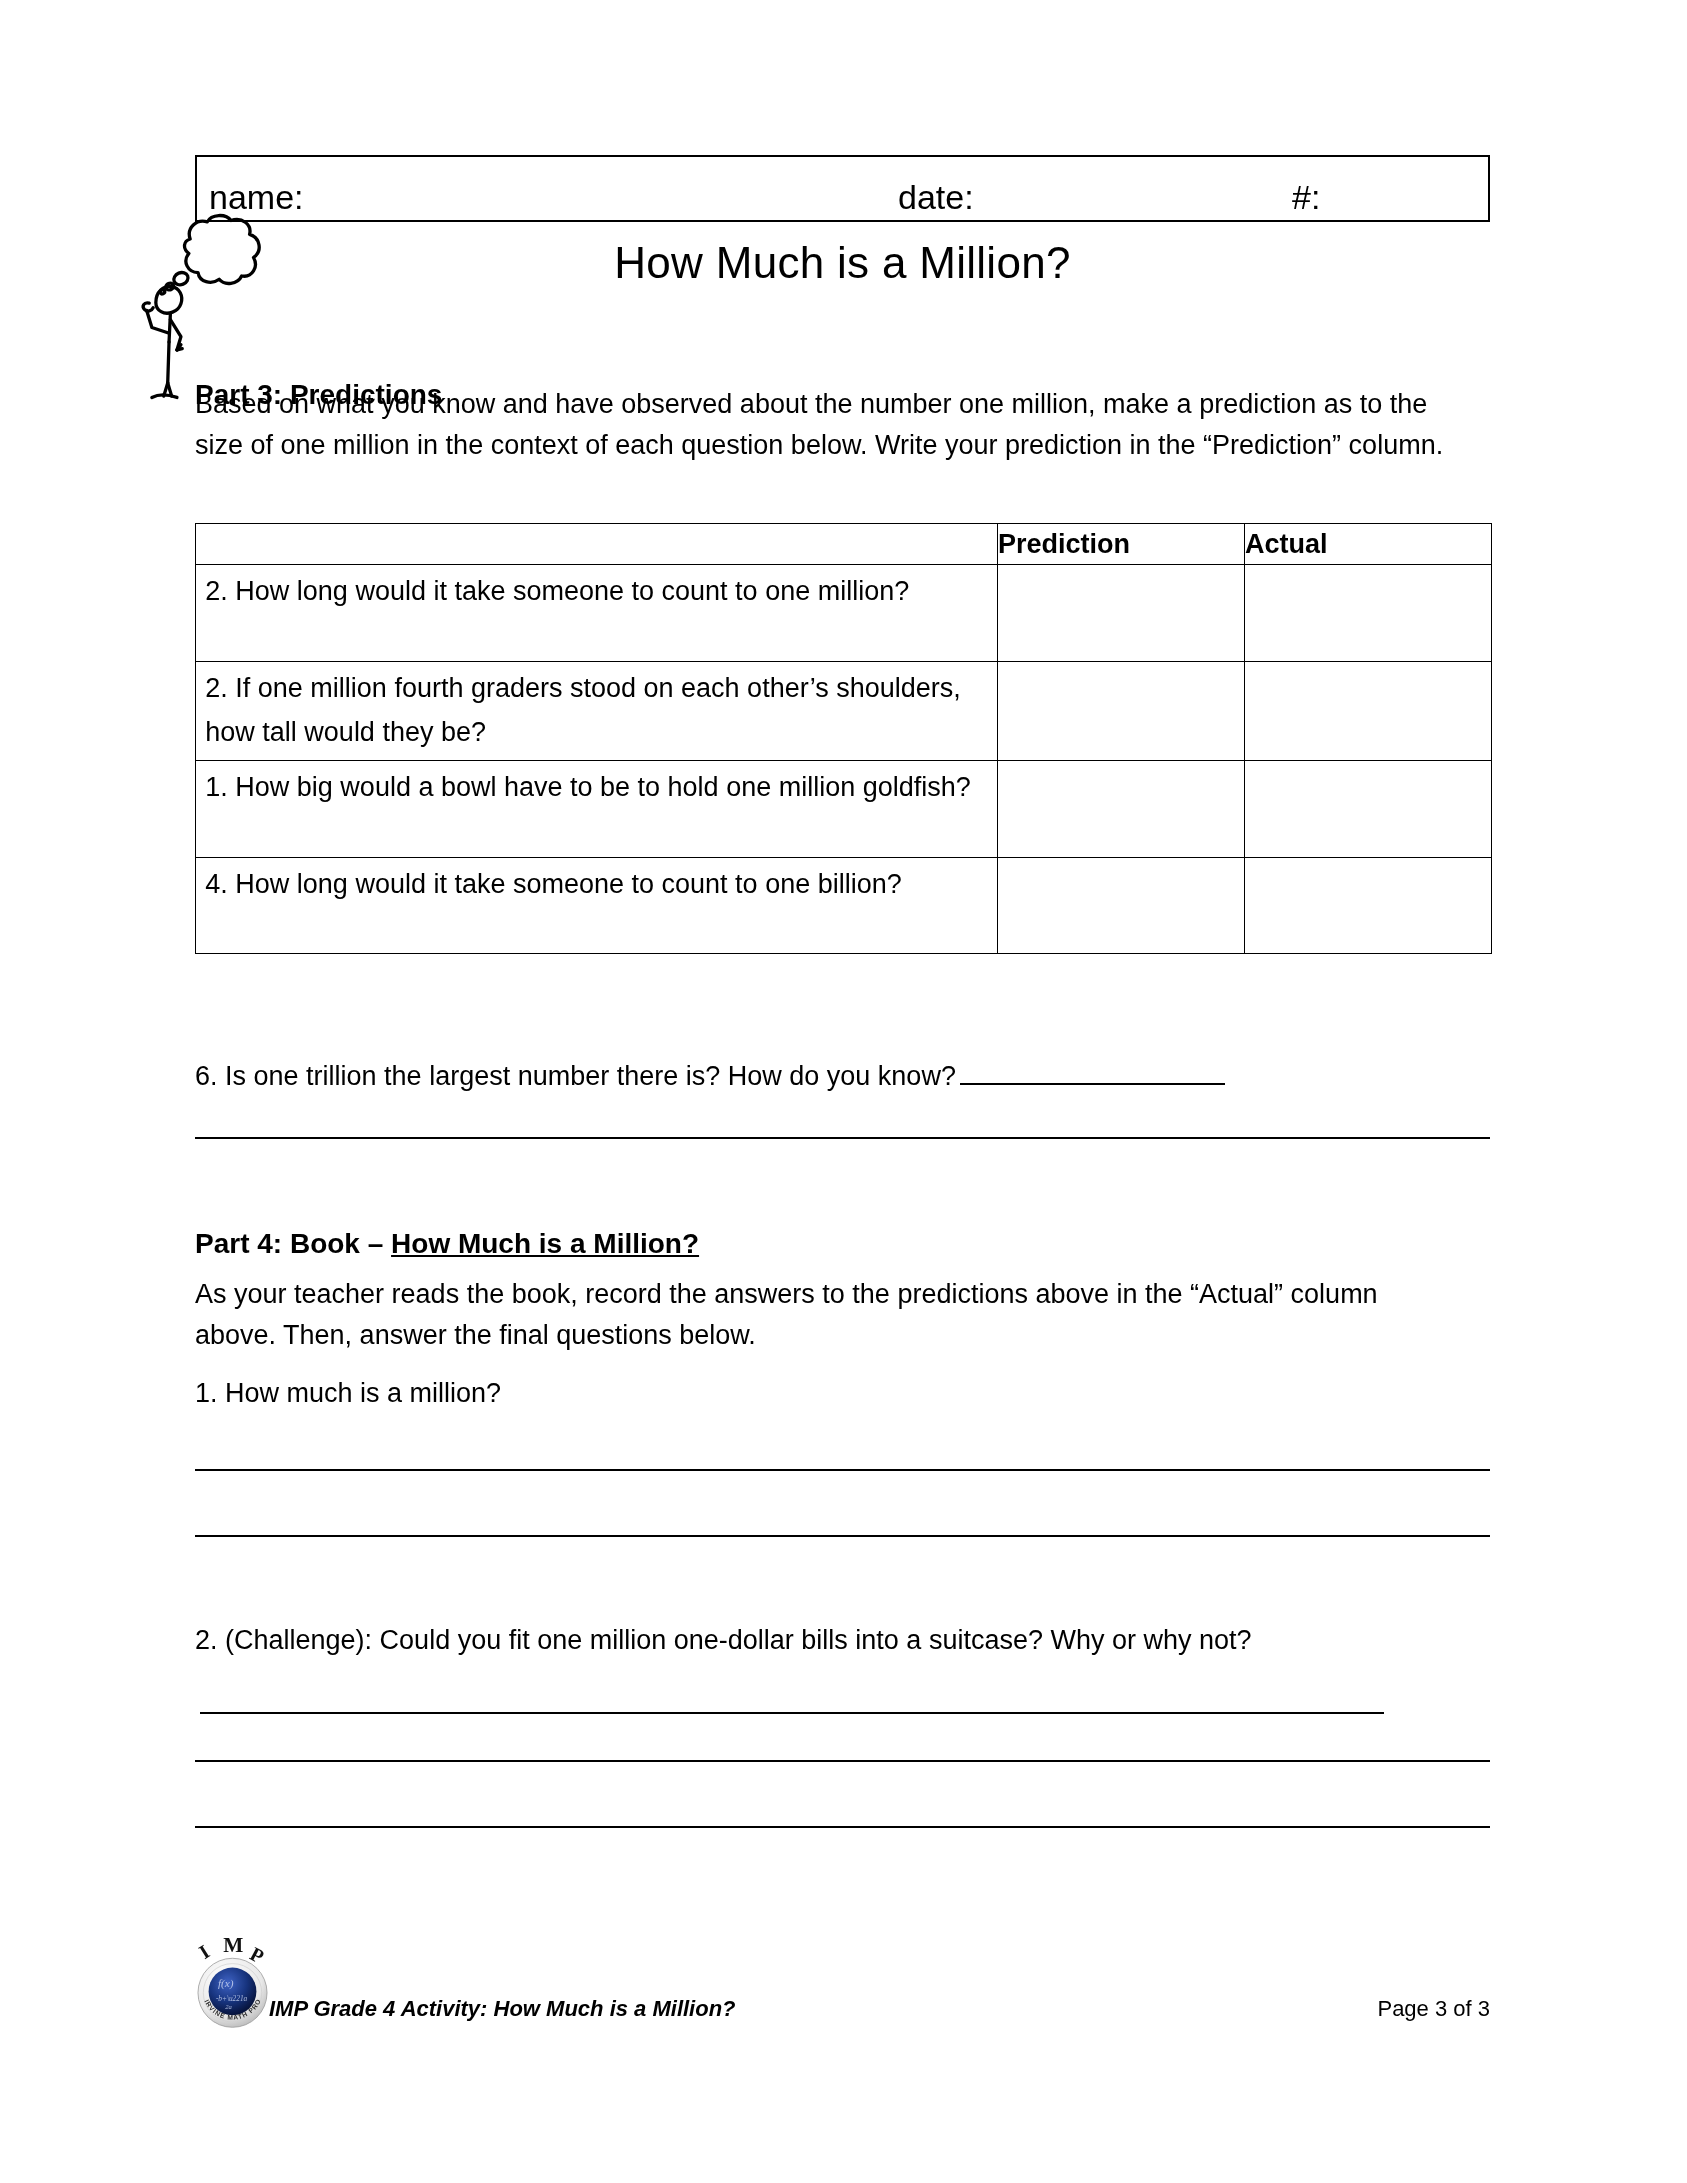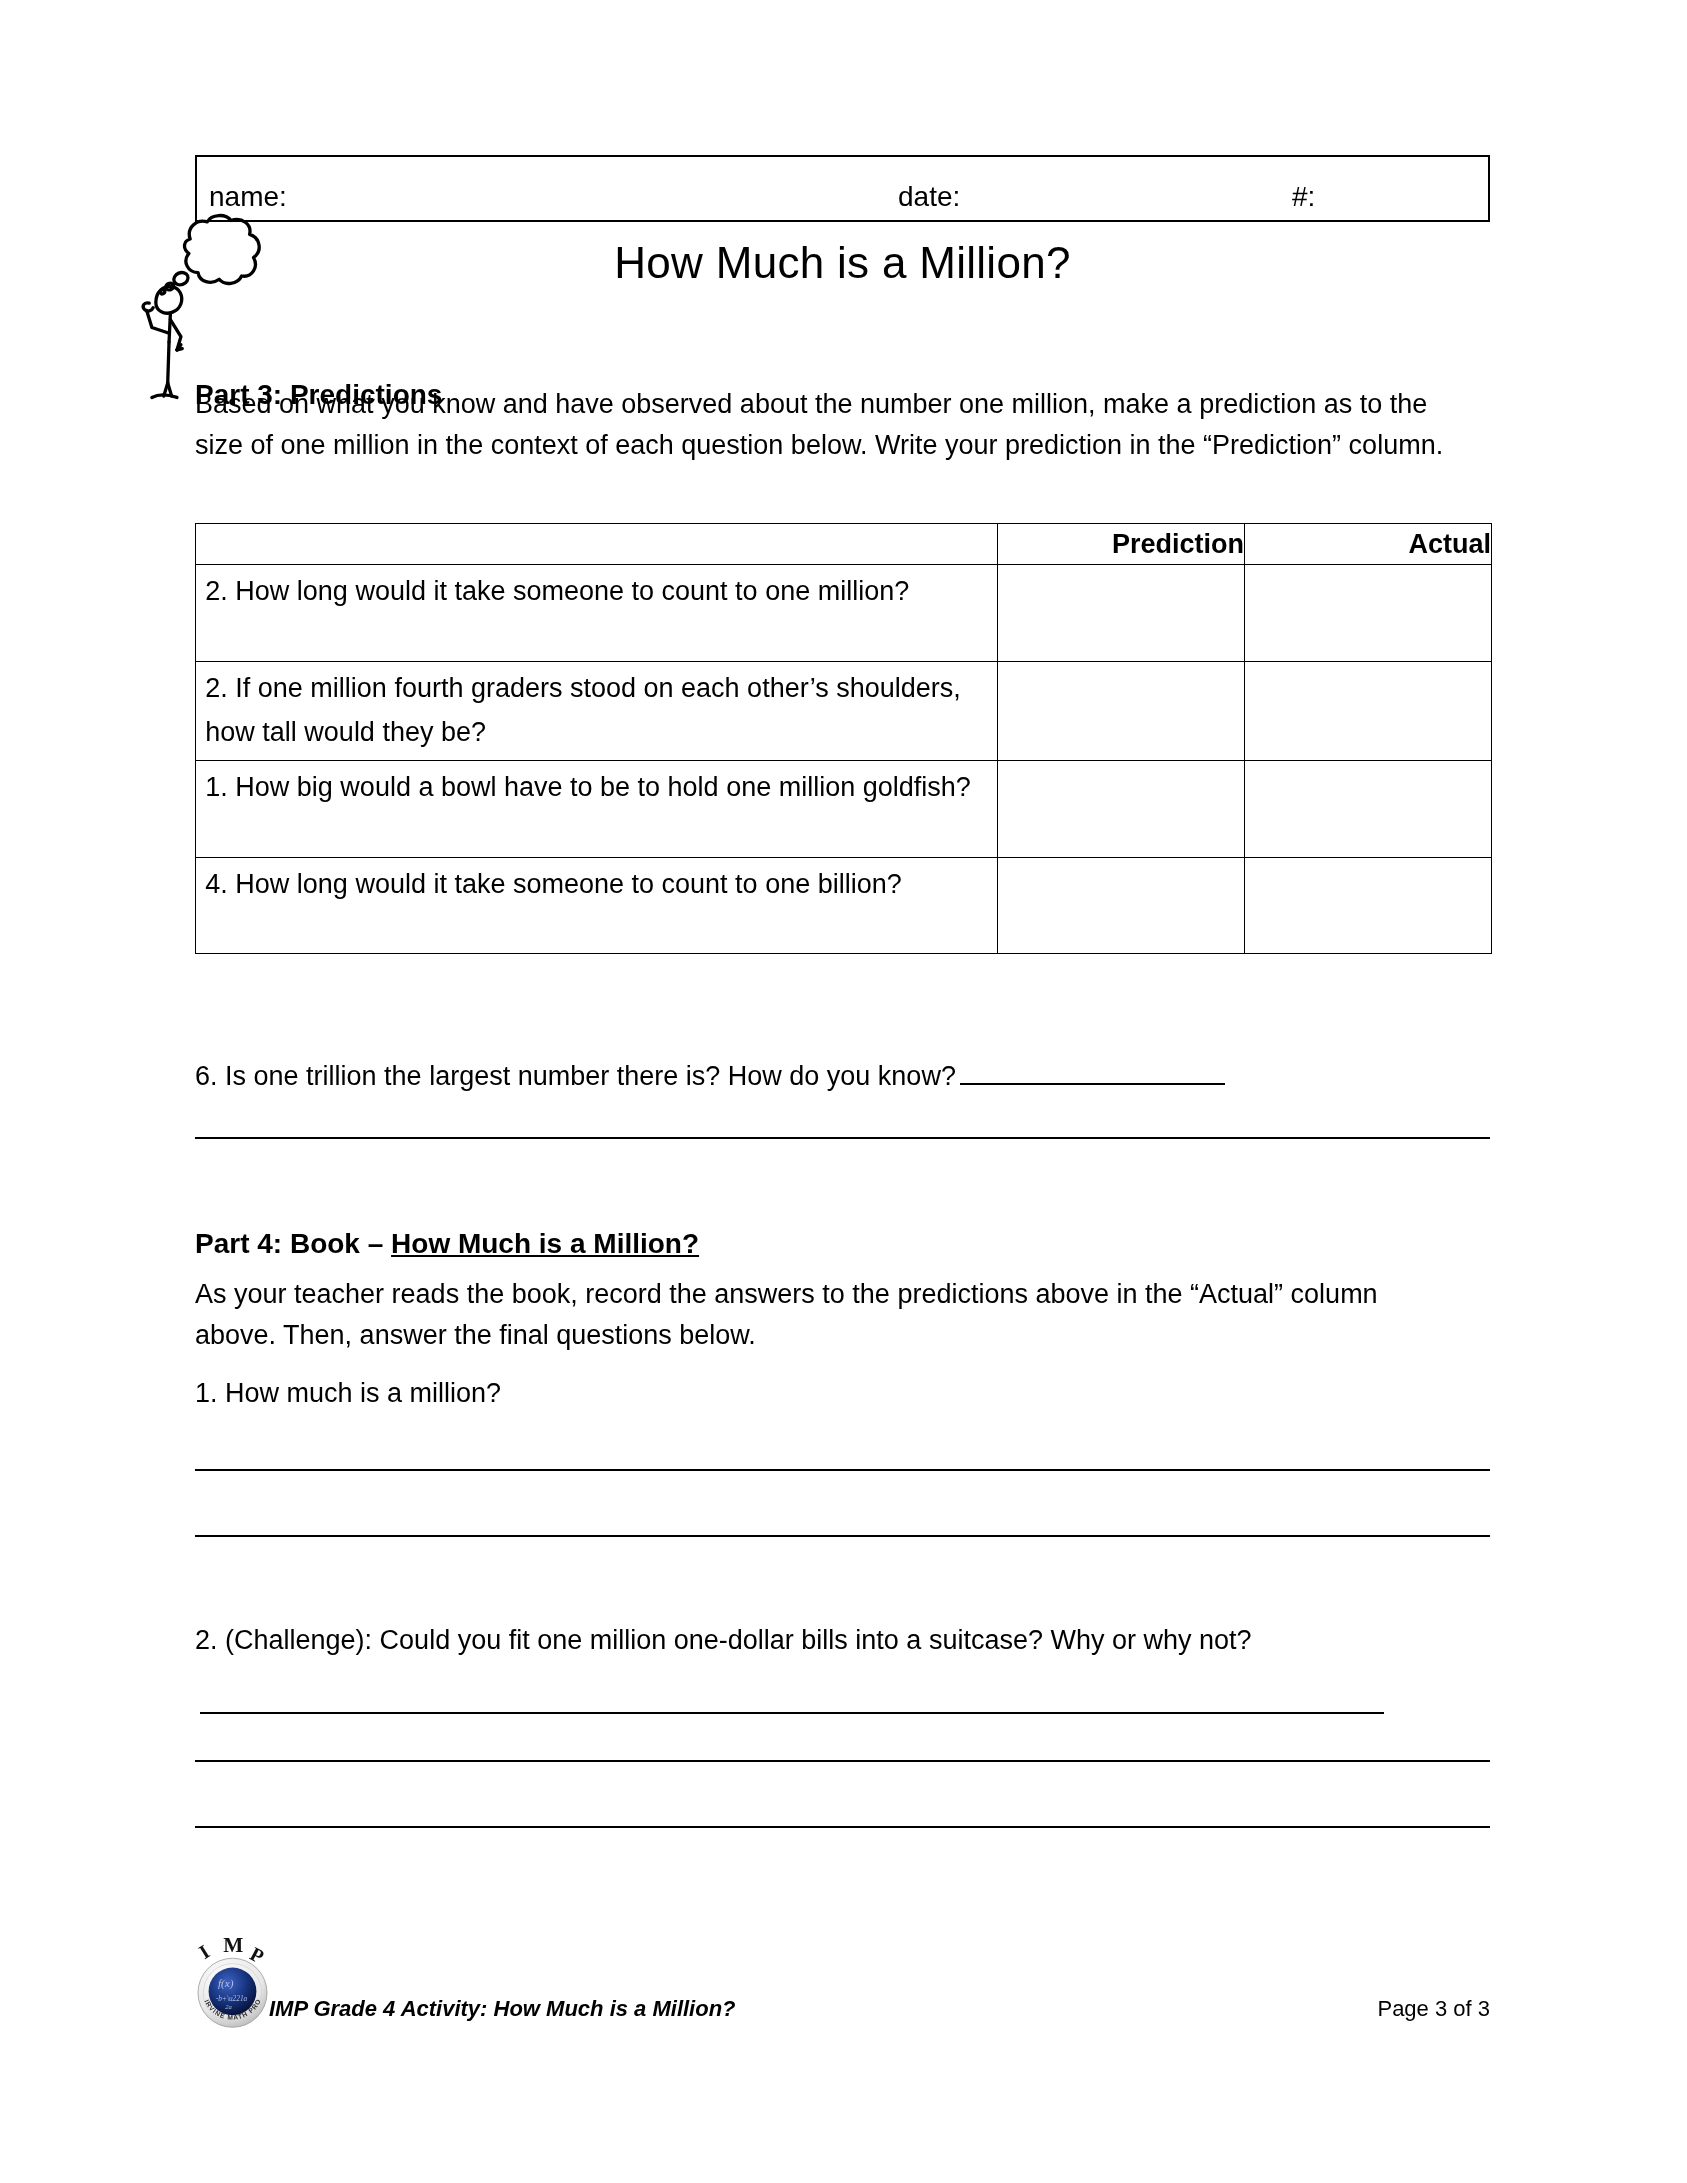--- a/index.html
+++ b/index.html
@@ -38,21 +38,21 @@
   }
   .namebox-inner {
     position: absolute;
     left: 0;
     bottom: 8px;
     width: 100%;
     height: 30px;
   }
   .namebox-label {
     position: absolute;
-    font-size: 28px;
+    font-size: 34px;
     line-height: 30px;
     white-space: nowrap;
   }
   .nb-name { left: 12px; }
   .nb-date { left: 701px; }
   .nb-num  { left: 1095px; }
 
   
   .doc-title {
     position: absolute;
@@ -107,21 +107,21 @@
   .pred-table th, .pred-table td {
     border: 1.3px solid #000000;
     padding: 0;
     vertical-align: top;
   }
   .pred-table col.c-q    { width: 802px; }
   .pred-table col.c-pred { width: 247px; }
   .pred-table col.c-act  { width: 247px; }
   .pred-table th {
     height: 40px;
-    text-align: right;
+    text-align: left;
     font-size: 27px;
     font-weight: bold;
     vertical-align: middle;
   }
   .pred-table td.qcell {
     font-size: 27px;
     line-height: 44px;
     padding: 4px 9.3px 6.6px 9.3px;
     height: 85px;
   }

